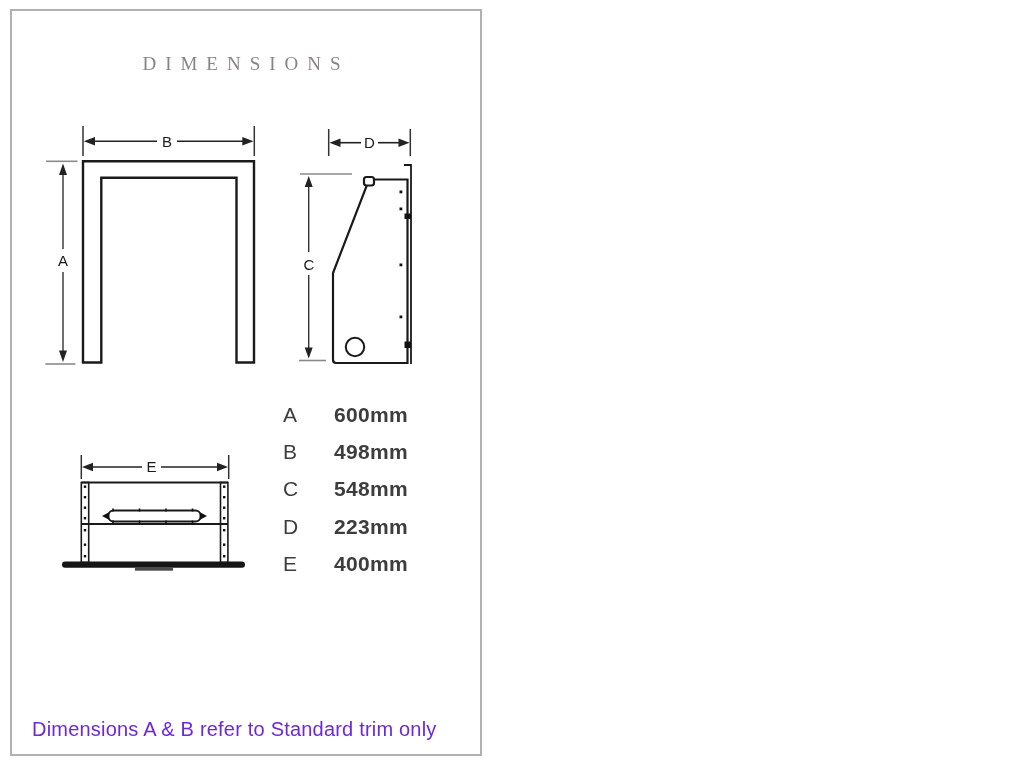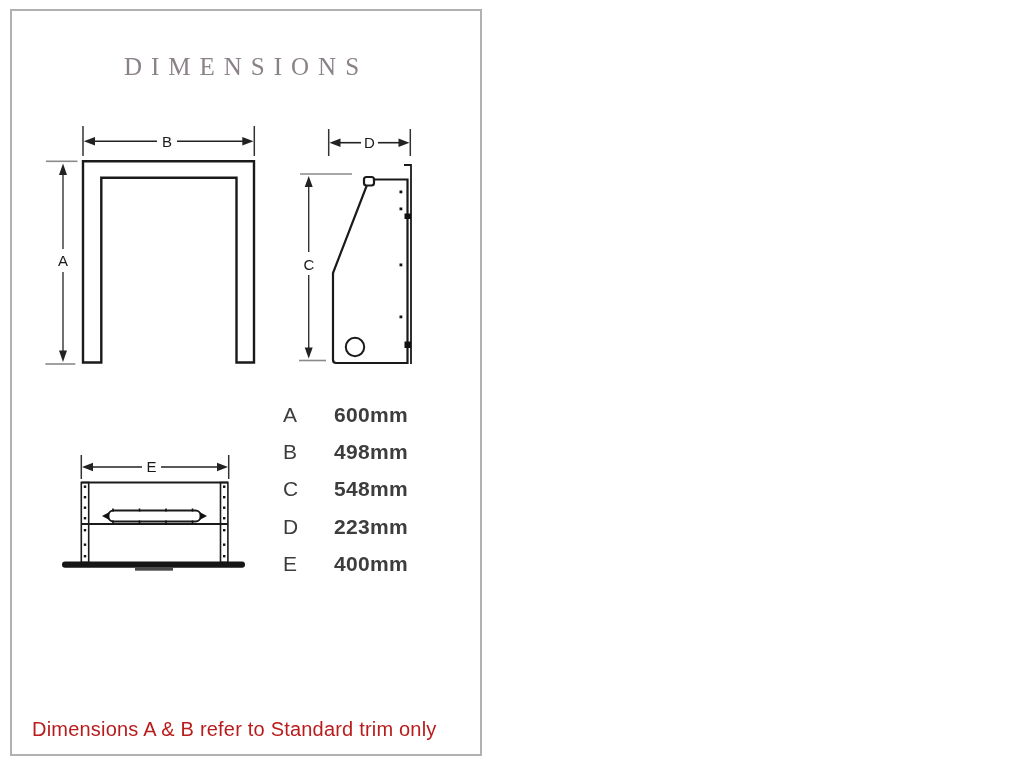--- a/index.html
+++ b/index.html
@@ -17,21 +17,21 @@
     border:2px solid #b3b0b1;
     background:#ffffff;
   }
   .title{
     position:absolute;
     left:0;right:0;top:42px;
     margin:0;
     text-align:center;
     font-family:"Liberation Serif", serif;
     font-weight:normal;
-    font-size:25px;
+    font-size:19px;
     letter-spacing:9px;
     color:#8b8289;
   }
   .svg-drawing{position:absolute;}
   .front-view{left:33px;top:110px;}
   .side-view{left:283px;top:110px;}
   .bottom-view{left:43px;top:436px;}
   .dim-list{
     position:absolute;
     left:271px;top:385px;
@@ -49,21 +49,21 @@
   }
   .dim-value{
     display:inline-block;
     letter-spacing:0.3px;
     font-weight:bold;
   }
   .footnote{
     position:absolute;
     left:20px;top:707px;
     font-size:20px;
-    color:#b91c1c;
+    color:#6d28d9;
     letter-spacing:0.2px;
   }
   svg text{
     font-family:"Liberation Sans", sans-serif;
     font-size:15px;
     fill:#1a1a1a;
   }
 </style>
 </head>
 <body>

